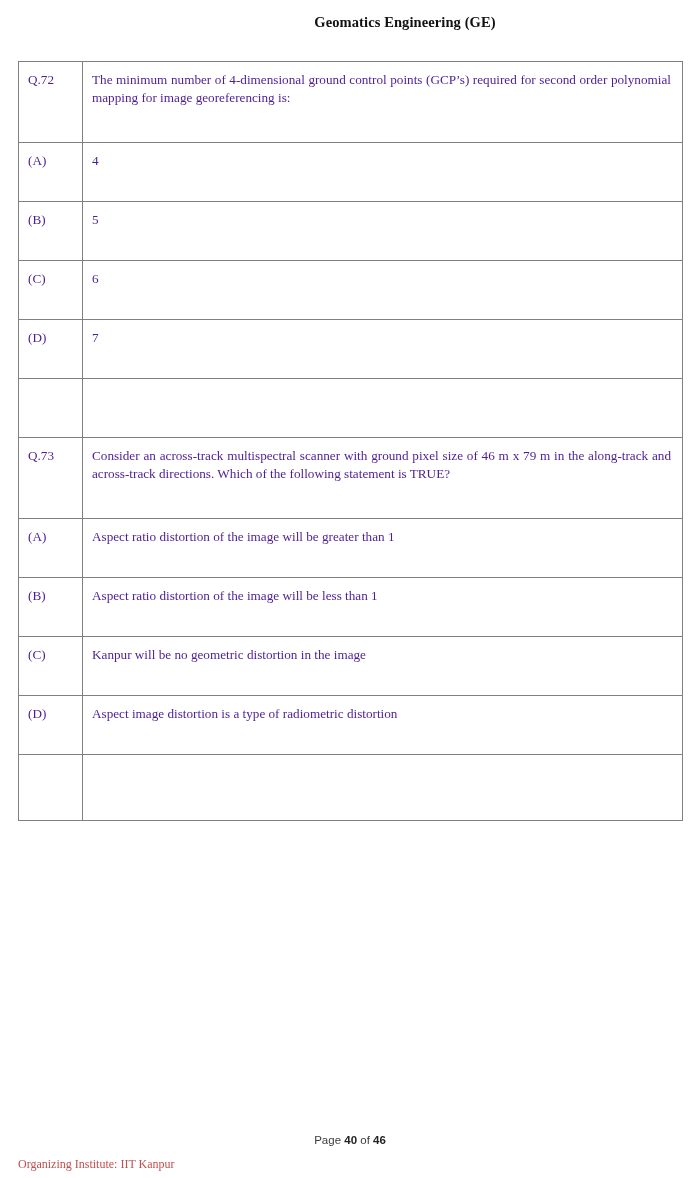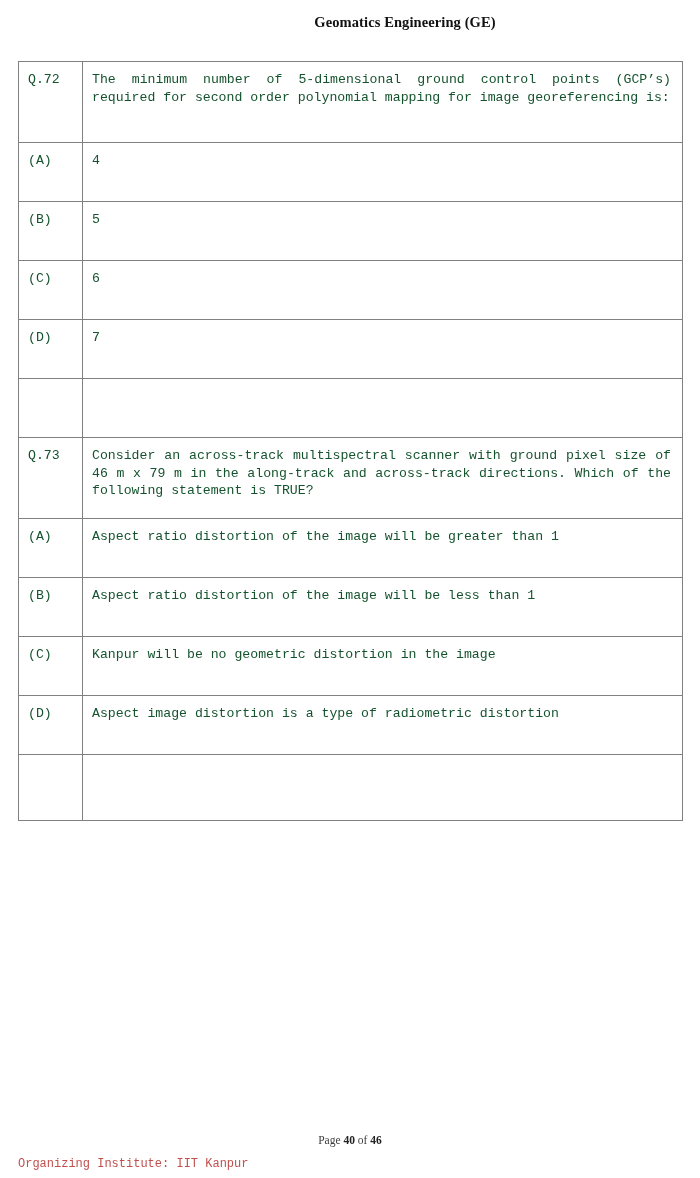--- a/index.html
+++ b/index.html
@@ -55,22 +55,22 @@
     width: 665px;
     border-collapse: collapse;
     table-layout: fixed;
   }
   .qtable td {
     border: 1px solid #808080;
     vertical-align: top;
     padding: 9px 8px 9px 9px;
     font-size: 13.2px;
     line-height: 1.33;
-    font-family: Liberation Mono, monospace;
-    color: #14532d;
+    font-family: Liberation Serif, serif;
+    color: #4c1d95;
   }
   .col-label { width: 64px; }
   .row-question td { height: 62px; }
   .row-question .qbody {
     text-align: justify;
     text-justify: inter-word;
     padding-right: 11px;
   }
   .row-option td { height: 40px; }
   .row-option .qbody { padding-top: 9px; }
@@ -78,30 +78,30 @@
   .row-spacer-tall td { height: 47px; }
   .lbl { white-space: nowrap; }
 
   
   .page-num {
     position: absolute;
     left: 0;
     top: 1134px;
     width: 700px;
     text-align: center;
-    font-family: Liberation Serif, serif;
+    font-family: Liberation Sans, sans-serif;
     font-size: 11.5px;
     color: #3d3d3d;
   }
   .page-num b { font-weight: bold; color: #222; }
   .org-note {
     position: absolute;
     left: 18px;
     top: 1157px;
-    font-family: Liberation Mono, monospace;
+    font-family: Liberation Serif, serif;
     font-size: 12px;
     color: #c0504d;
     white-space: nowrap;
   }
 </style>
 </head>
 <body>
 
 <div class="header">
 
@@ -111,21 +111,21 @@
 
 <table class="qtable">
   <colgroup>
       <col class="col-label">
       <col>
     </colgroup>
   <tbody>
 
     <tr class="row-question">
       <td class="lbl">Q.72</td>
-      <td class="qbody">The minimum number of 5-dimensional ground control points (GCP’s) required for second order polynomial mapping for image georeferencing is:</td>
+      <td class="qbody">The minimum number of 4-dimensional ground control points (GCP’s) required for second order polynomial mapping for image georeferencing is:</td>
     </tr>
     <tr class="row-option">
       <td class="lbl">(A)</td>
       <td class="qbody">4</td>
     </tr>
     <tr class="row-option">
       <td class="lbl">(B)</td>
       <td class="qbody">5</td>
     </tr>
     <tr class="row-option">

